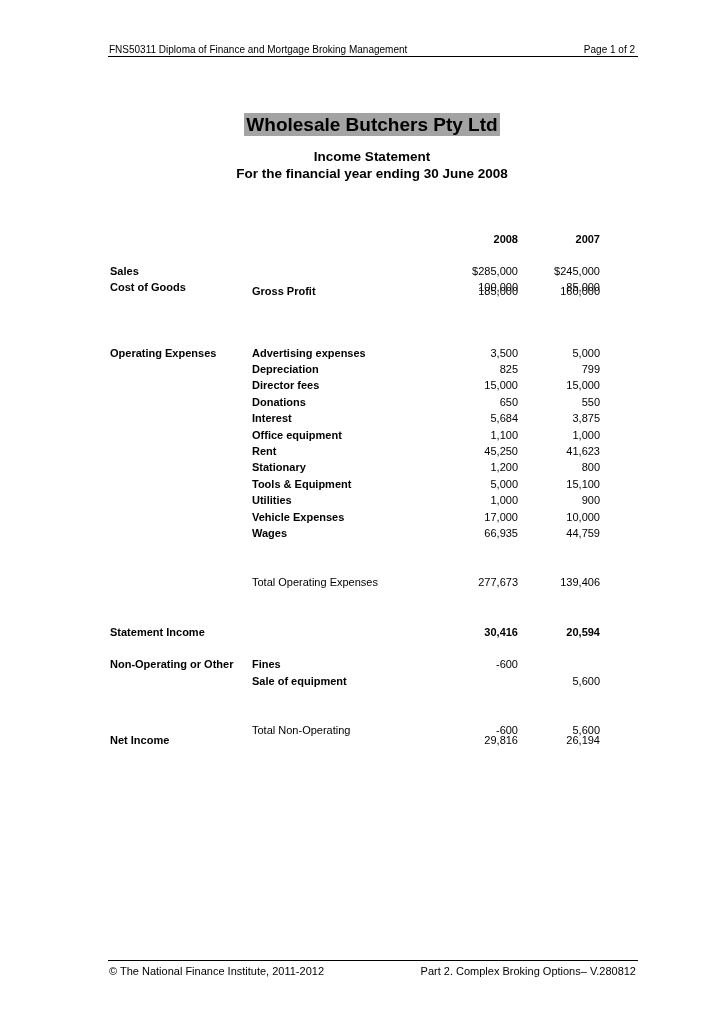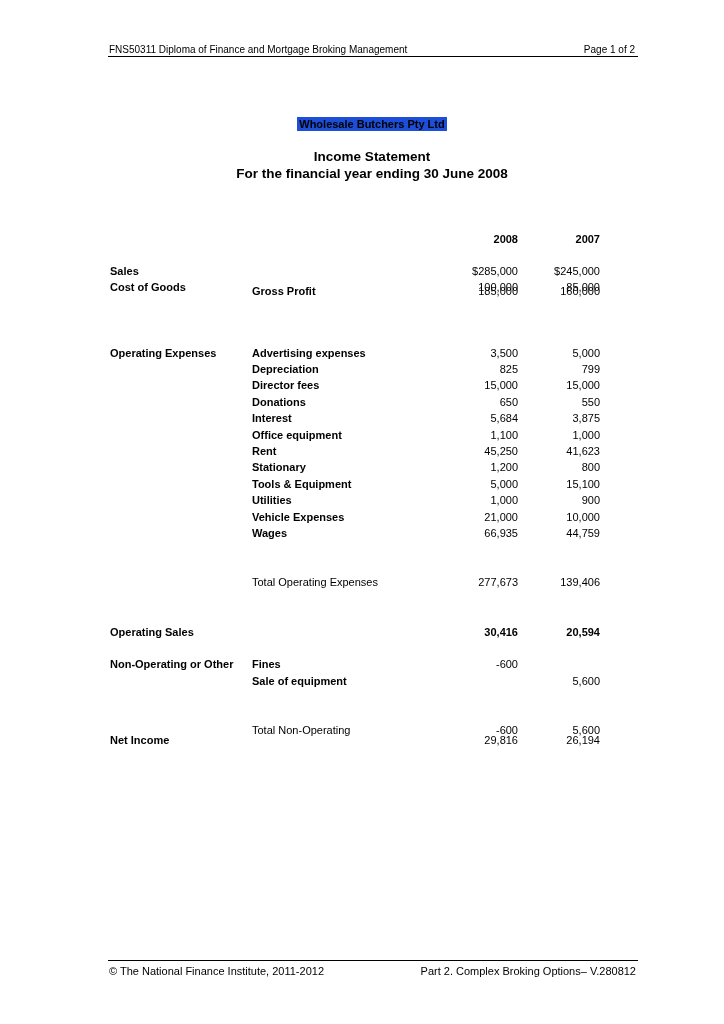--- a/index.html
+++ b/index.html
@@ -5,21 +5,21 @@
     html, body { margin: 0; padding: 0; background: #ffffff; }
     body { width: 724px; height: 1024px; position: relative; overflow: hidden;
            font-family: "Liberation Sans", sans-serif; color: #000; }
 
     .header { position: absolute; left: 108px; top: 42px; width: 530px; height: 14px;
               border-bottom: 1px solid #000; font-size: 10px; }
     .header .left { position: absolute; left: 1px; top: 2px; }
     .header .right { position: absolute; right: 3px; top: 2px; }
 
     .company { position: absolute; top: 114px; left: 0; width: 744px; text-align: center; }
-    .company span { background: #1d4ed8; font-weight: bold; font-size: 11px; padding: 1px 2px; }
+    .company span { background: #a3a3a3; font-weight: bold; font-size: 19px; padding: 1px 2px; }
     .stmt-title { position: absolute; top: 149px; left: 0; width: 744px; text-align: center;
                   font-weight: bold; font-size: 13.5px; }
     .stmt-sub { position: absolute; top: 166px; left: 0; width: 744px; text-align: center;
                 font-weight: bold; font-size: 13.5px; }
 
     .row { position: absolute; left: 0; width: 666px; height: 16px; font-size: 11px; }
     .c1 { position: absolute; left: 110px; top: 0; white-space: nowrap; }
     .c2 { position: absolute; left: 252px; top: 0; white-space: nowrap; }
     .v1 { position: absolute; right: 148px; top: 0; text-align: right; white-space: nowrap; }
     .v2 { position: absolute; right: 66px; top: 0; text-align: left; white-space: nowrap; }
@@ -110,37 +110,37 @@
     <span class="v1">5,000</span>
     <span class="v2">15,100</span>
   </div>
   <div class="row" style="top:494px">
     <span class="c2 b">Utilities</span>
     <span class="v1">1,000</span>
     <span class="v2">900</span>
   </div>
   <div class="row" style="top:511px">
     <span class="c2 b">Vehicle Expenses</span>
-    <span class="v1">21,000</span>
+    <span class="v1">17,000</span>
     <span class="v2">10,000</span>
   </div>
   <div class="row" style="top:527px">
     <span class="c2 b">Wages</span>
     <span class="v1">66,935</span>
     <span class="v2">44,759</span>
   </div>
 
   <div class="row" style="top:576px">
     <span class="c2">Total Operating Expenses</span>
     <span class="v1">277,673</span>
     <span class="v2">139,406</span>
   </div>
 
   <div class="row b" style="top:626px">
-    <span class="c1">Operating Sales</span>
+    <span class="c1">Statement Income</span>
     <span class="v1">30,416</span>
     <span class="v2">20,594</span>
   </div>
 
   <div class="row" style="top:658px">
     <span class="c1 b">Non-Operating or Other</span>
     <span class="c2 b">Fines</span>
     <span class="v1">-600</span>
     <span class="v2"></span>
   </div>

